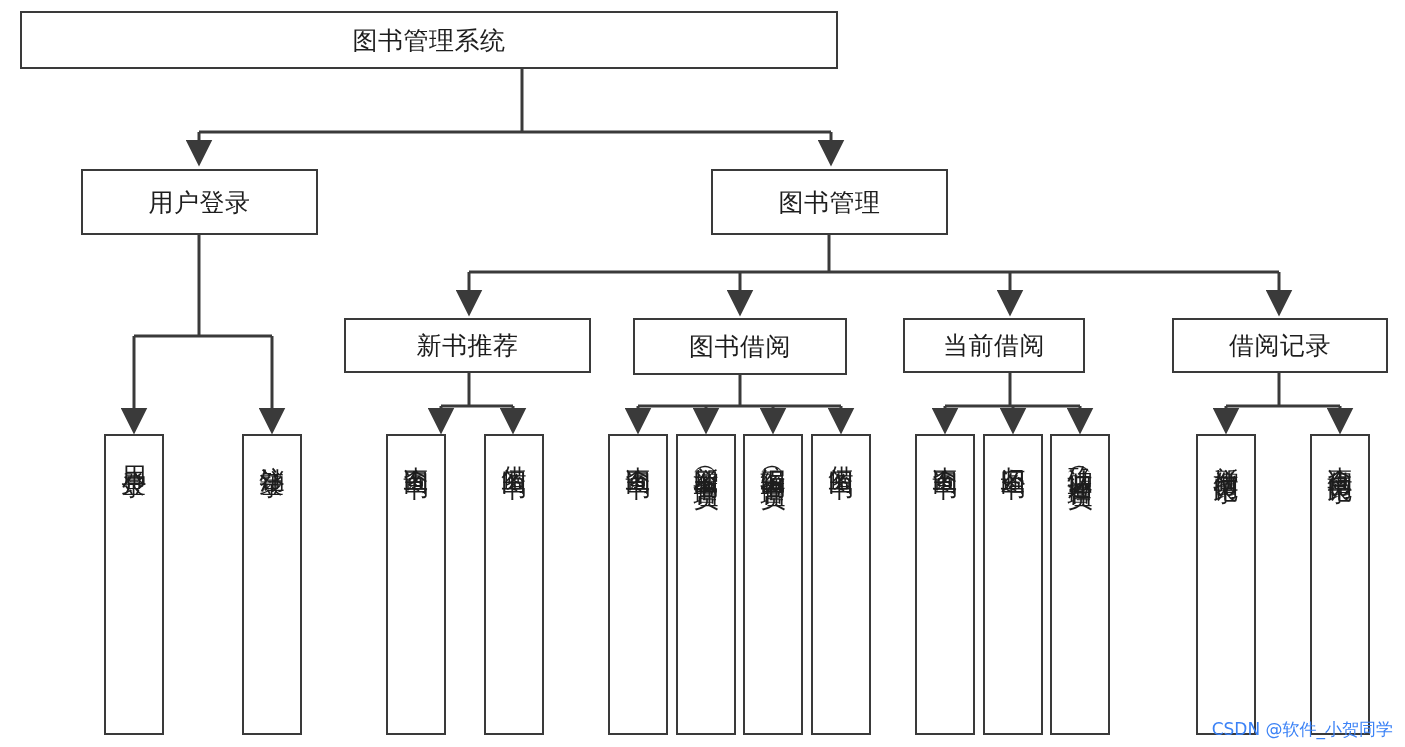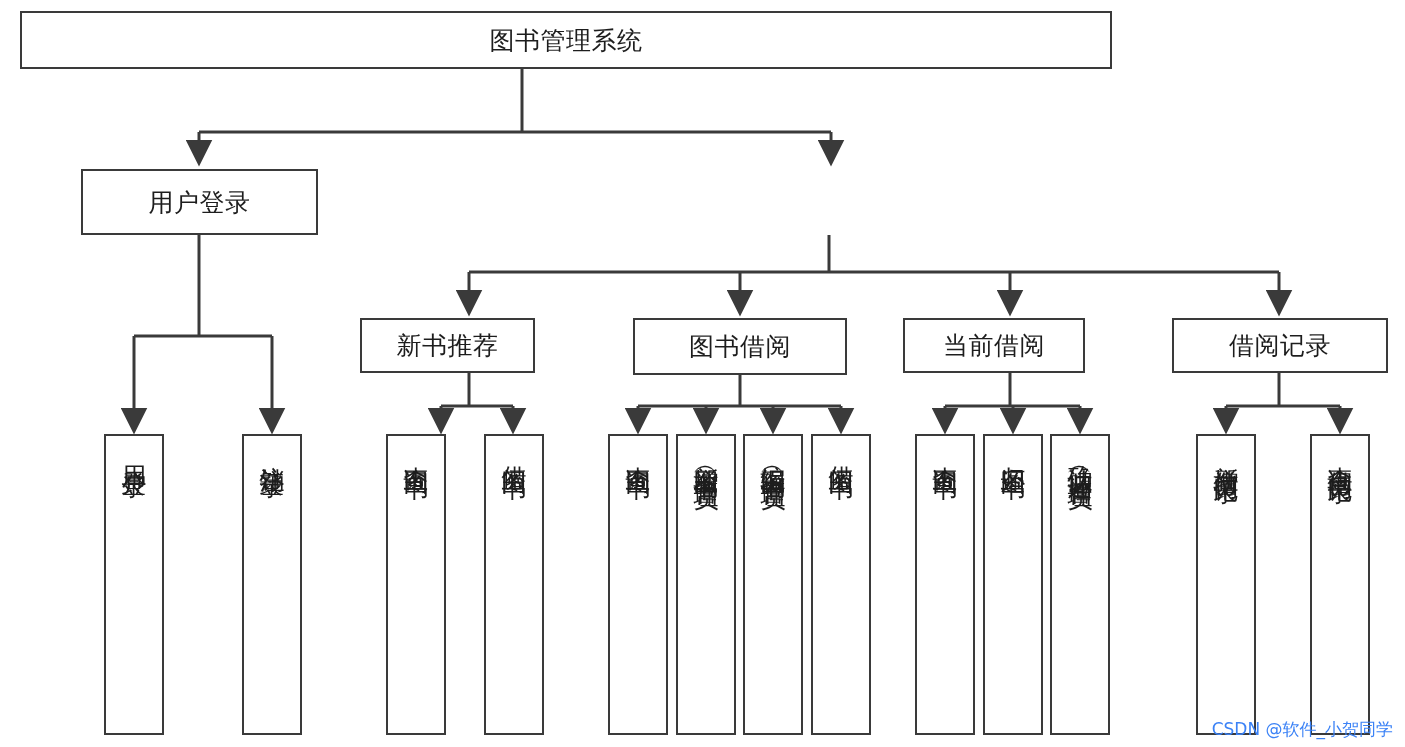--- a/index.html
+++ b/index.html
@@ -125,29 +125,32 @@
       <path d="M 1013 406 L 1013 430" marker-end="url(#arrow)"></path>
       <path d="M 1080 406 L 1080 430" marker-end="url(#arrow)"></path>
 
       <path d="M 1279 373 L 1279 406"></path>
       <path d="M 1226 406 L 1340 406"></path>
       <path d="M 1226 406 L 1226 430" marker-end="url(#arrow)"></path>
       <path d="M 1340 406 L 1340 430" marker-end="url(#arrow)"></path>
     </g>
   </svg>
 
-  <div class="node root h" style="left:20px; top:11px; width:1092px; height:58px;">
+  <div class="node root h" style="left:20px; top:11px; width:818px; height:58px;">
     <span class="label">图书管理系统</span>
   </div>
 
   <div class="node h" style="left:81px; top:169px; width:237px; height:66px;">
     <span class="label">用户登录</span>
   </div>
-
-  <div class="node h" style="left:360px; top:318px; width:175px; height:55px;">
+  <div class="node h" style="left:711px; top:169px; width:237px; height:66px;">
+    <span class="label">图书管理</span>
+  </div>
+
+  <div class="node h" style="left:344px; top:318px; width:247px; height:55px;">
     <span class="label">新书推荐</span>
   </div>
   <div class="node h" style="left:633px; top:318px; width:214px; height:57px;">
     <span class="label">图书借阅</span>
   </div>
   <div class="node h" style="left:903px; top:318px; width:182px; height:55px;">
     <span class="label">当前借阅</span>
   </div>
   <div class="node h" style="left:1172px; top:318px; width:216px; height:55px;">
     <span class="label">借阅记录</span>

